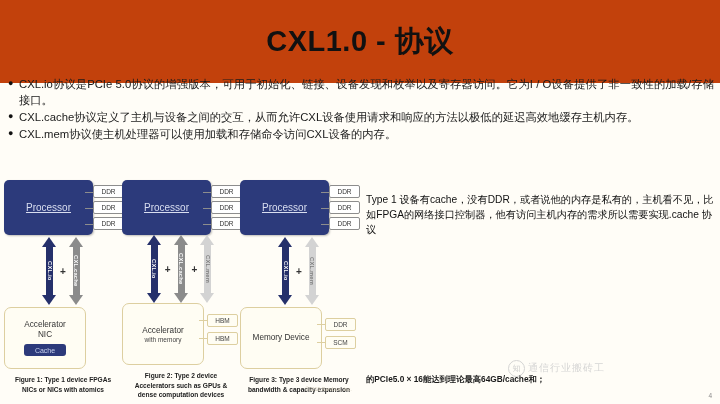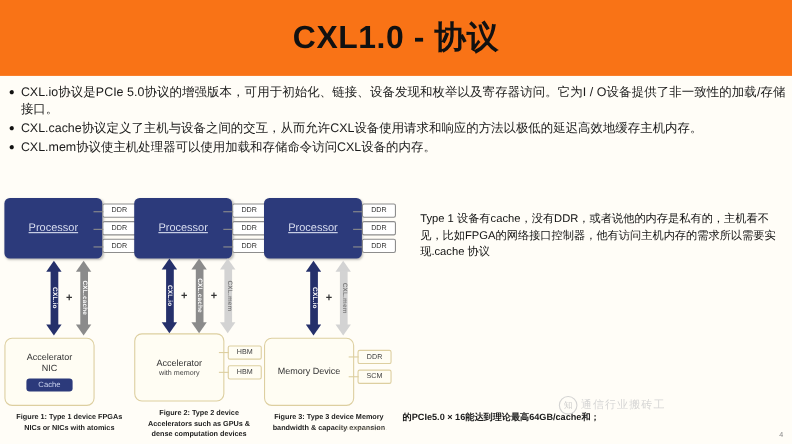--- a/index.html
+++ b/index.html
@@ -4,22 +4,22 @@
 <style>
   html,body{margin:0;padding:0;}
   body{
     width:720px;height:404px;
     background:#fffdf7;
     font-family:"Liberation Sans","DejaVu Sans",sans-serif;
     overflow:hidden;position:relative;
   }
   
   .banner{
-    position:absolute;left:0;top:0;width:720px;height:69px;
-    background:#f97316;
+    position:absolute;left:0;top:0;width:720px;height:83px;
+    background:#c2410c;
     display:flex;align-items:center;justify-content:center;
   }
   .banner-title{
     font-size:29px;font-weight:bold;color:#111;letter-spacing:.5px;
     white-space:nowrap;
   }
   
   .bullets{
     position:absolute;left:8px;top:76px;width:706px;
   }
@@ -131,21 +131,21 @@
   }
   .caption{
     margin-top:6px;font-size:6.6px;font-weight:bold;color:#222;
     text-align:center;line-height:1.45;width:112px;
   }
   
   .notes{
     position:absolute;left:366px;top:192px;width:348px;
     font-size:10.2px;line-height:1.48;color:#111;
   }
-  .note-p{margin:0 0 13px 16px;}
+  .note-p{margin:0 0 13px 0;}
   .note-small{
     position:absolute;left:366px;top:374px;width:300px;
     font-size:8.3px;font-weight:bold;color:#1a1a1a;line-height:1.3;
   }
   
   .watermark{
     position:absolute;left:508px;top:355px;width:196px;height:26px;
     display:flex;align-items:center;gap:3px;
     color:#c8c8c8;opacity:.85;pointer-events:none;
   }

